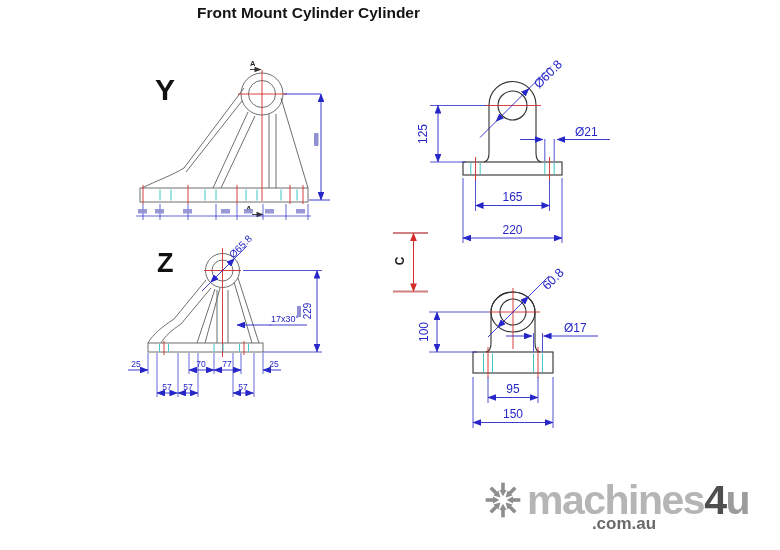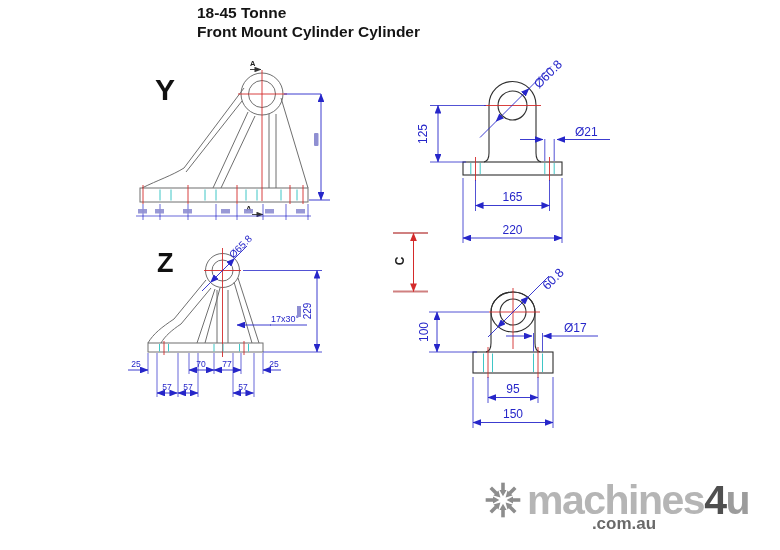--- a/index.html
+++ b/index.html
@@ -18,21 +18,20 @@
   .logo-domain{text-align:center;font-size:17px;font-weight:bold;color:#6a6a6a;margin-top:-9px;padding-right:4px;}
   text{font-family:"Liberation Sans",sans-serif;}
   .dimtxt{fill:#2626c9;}
 </style>
 </head>
 <body>
 
 <div class="canvas">
 
   <div class="title">
-    <div>18-45 Tonne</div>
     <div>Front Mount Cylinder Cylinder</div>
   </div>
 
   <svg class="drawing" width="780" height="550" viewBox="0 0 780 550">
     <defs>
       <marker id="mb" viewBox="0 0 10 8" refX="9.5" refY="4" markerWidth="8.5" markerHeight="6.8" markerUnits="userSpaceOnUse" orient="auto-start-reverse">
         <path d="M0,0 L10,4 L0,8 z" fill="#2626c9"></path>
       </marker>
       <marker id="mr" viewBox="0 0 10 8" refX="9.5" refY="4" markerWidth="8.5" markerHeight="6.8" markerUnits="userSpaceOnUse" orient="auto-start-reverse">
         <path d="M0,0 L10,4 L0,8 z" fill="#d42a2a"></path>

